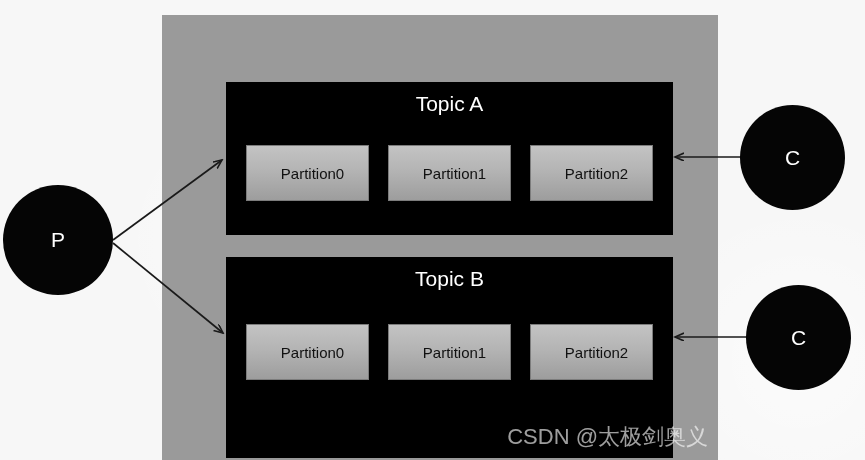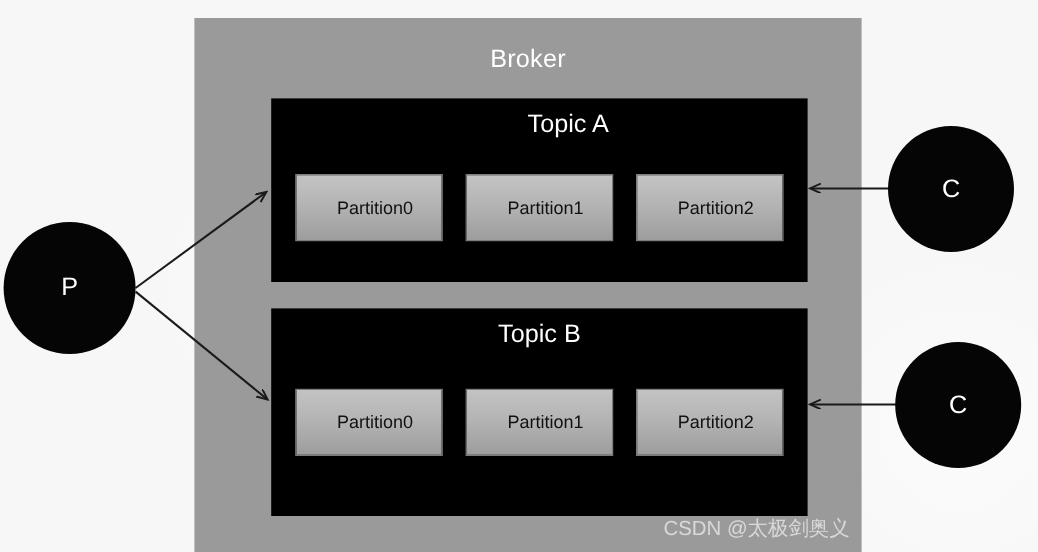--- a/index.html
+++ b/index.html
@@ -53,31 +53,31 @@
   }
 
   .topic-box {
     position: absolute;
     left: 226px;
     width: 447px;
     background: #000000;
     box-sizing: border-box;
   }
   .topic-a { top: 82px; height: 153px; }
-  .topic-b { top: 257px; height: 173px; }
+  .topic-b { top: 257px; height: 201px; }
 
   .topic-title {
     position: absolute;
     left: 0;
     width: 100%;
     text-align: center;
     color: #ffffff;
     font-size: 21px;
   }
-  .topic-a .topic-title { top: 10px; padding-left: 24px; }
+  .topic-a .topic-title { top: 10px; }
   .topic-b .topic-title { top: 10px; }
 
   .partitions {
     position: absolute;
     left: 20px;
     right: 20px;
     display: flex;
     justify-content: space-between;
   }
   .topic-a .partitions { top: 63px; }
@@ -116,34 +116,33 @@
     left: 0; top: 0;
     width: 865px; height: 460px;
     pointer-events: none;
   }
 
   .watermark {
     position: absolute;
     right: 10px;
     bottom: 8px;
     color: rgba(255,255,255,0.62);
-    font-size: 17px;
+    font-size: 22px;
     white-space: nowrap;
   }
 </style>
 </head>
 <body>
 
 <div id="stage">
 
   <div class="sheen sheen-a"></div>
   <div class="sheen sheen-b"></div>
 
   <div class="broker-box">
-    <div class="broker-title">Broker</div>
 
     <div class="topic-box topic-a" style="left:64px; top:67px;">
       <div class="topic-title">Topic A</div>
       <div class="partitions">
         <div class="partition">Partition0</div>
         <div class="partition">Partition1</div>
         <div class="partition">Partition2</div>
       </div>
     </div>
 

